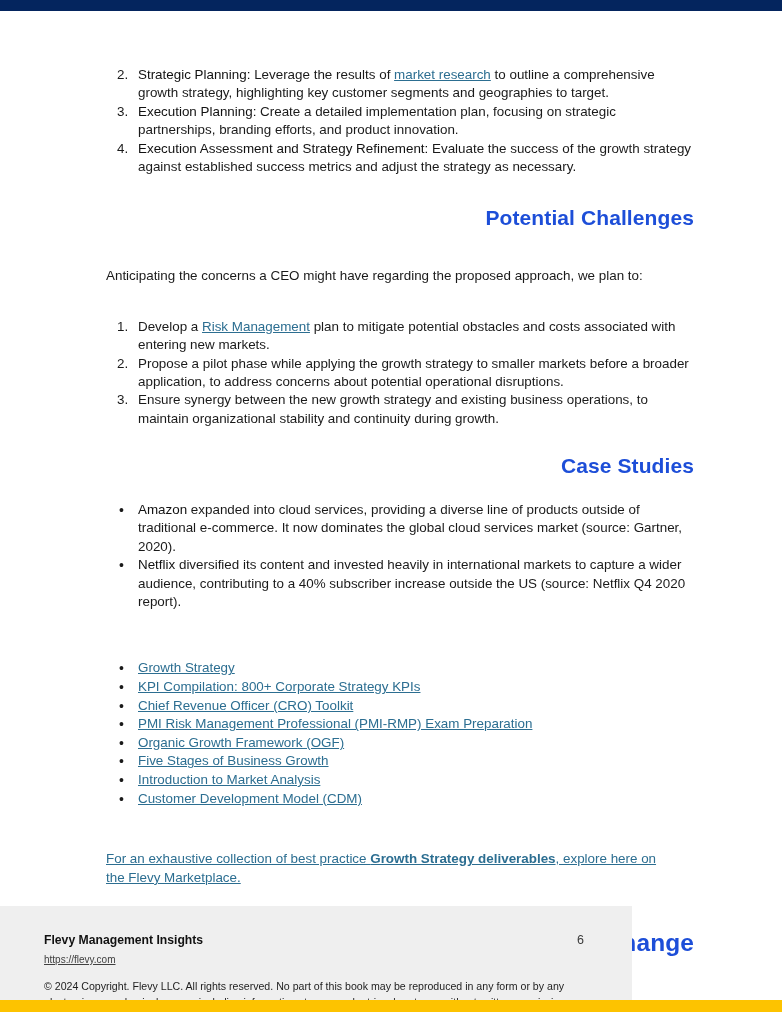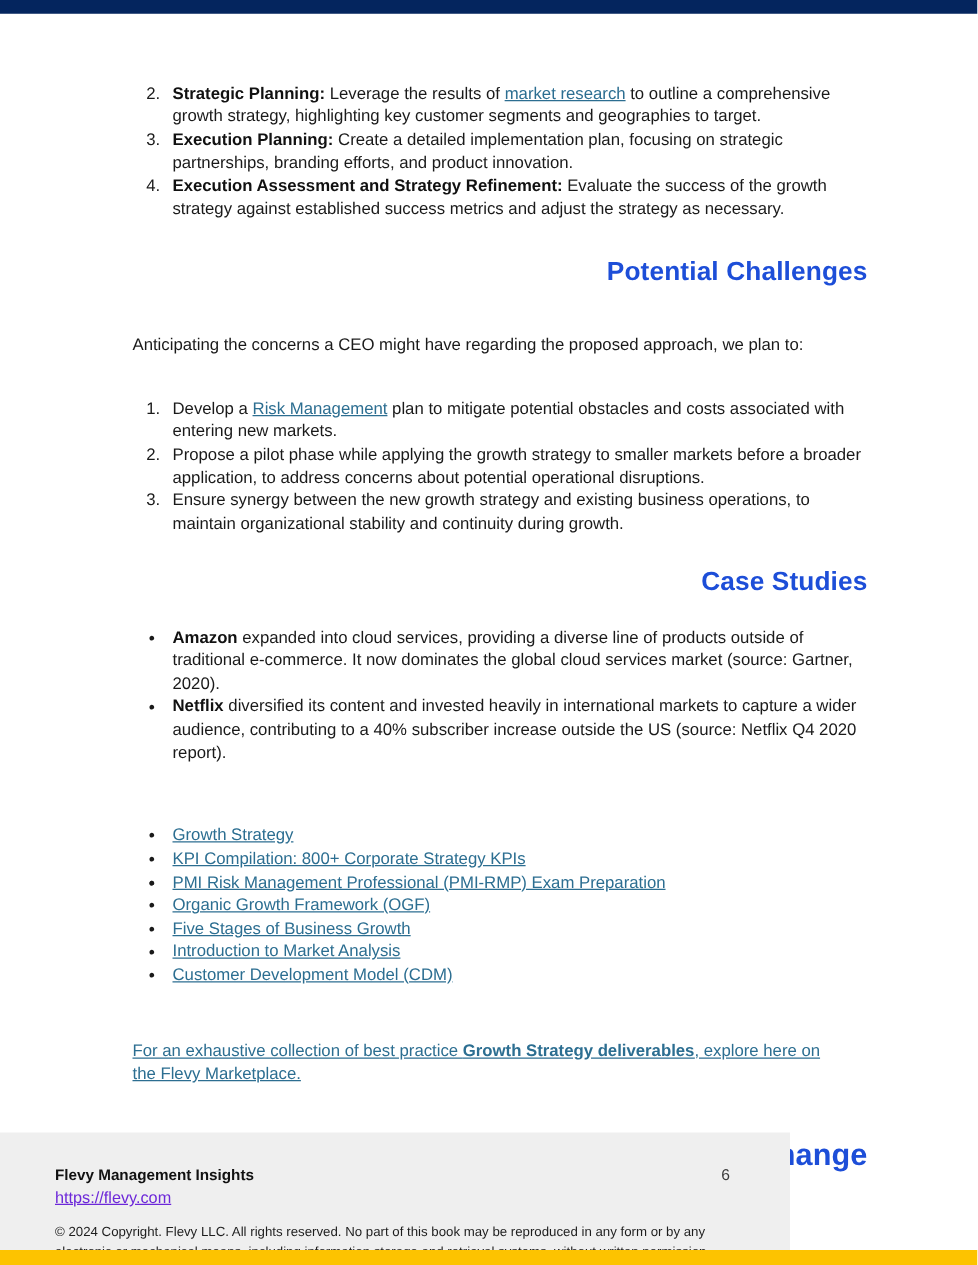--- a/index.html
+++ b/index.html
@@ -110,21 +110,21 @@
   }
   ul.link-list > li > .marker {
     position: absolute;
     left: 29px;
     top: 0;
     font-size: 14px;
     line-height: 18.6px;
     color: #1a1a1a;
   }
 
-  strong.lead { font-weight: bold; color: #111111; }
+  strong.lead { font-weight: normal; color: #111111; }
 
   a.doc-link {
     color: #2c6e91;
     text-decoration: underline;
     text-underline-offset: 1px;
   }
   .sp-16 { height: 16px; }
   .sp-20 { height: 20px; }
   .sp-22 { height: 22px; }
   .sp-26 { height: 26px; }
@@ -145,23 +145,23 @@
     position: relative;
     height: 36px;
   }
   .footer-brand {
     font-size: 12.2px;
     font-weight: bold;
     color: #111111;
     line-height: 17px;
   }
   .footer-url {
-    font-size: 13px;
+    font-size: 10px;
     line-height: 17px;
-    color: #6d28d9;
+    color: #404040;
     text-decoration: underline;
     display: inline-block;
   }
   .footer-page-num {
     position: absolute;
     right: 0;
     top: 0;
     font-size: 12.5px;
     color: #3a3a3a;
     line-height: 17px;
@@ -248,21 +248,21 @@
     <div class="sp-22"></div>
 
     <ul class="link-list">
       <li>
         <span class="marker">•</span><a class="doc-link" href="#">Growth Strategy</a>
       </li>
       <li>
         <span class="marker">•</span><a class="doc-link" href="#">KPI Compilation: 800+ Corporate Strategy KPIs</a>
       </li>
       <li>
-        <span class="marker">•</span>
+        <span class="marker">•</span><a class="doc-link" href="#">Chief Revenue Officer (CRO) Toolkit</a>
       </li>
       <li>
         <span class="marker">•</span><a class="doc-link" href="#">PMI Risk Management Professional (PMI-RMP) Exam Preparation</a>
       </li>
       <li>
         <span class="marker">•</span><a class="doc-link" href="#">Organic Growth Framework (OGF)</a>
       </li>
       <li>
         <span class="marker">•</span><a class="doc-link" href="#">Five Stages of Business Growth</a>
       </li>

